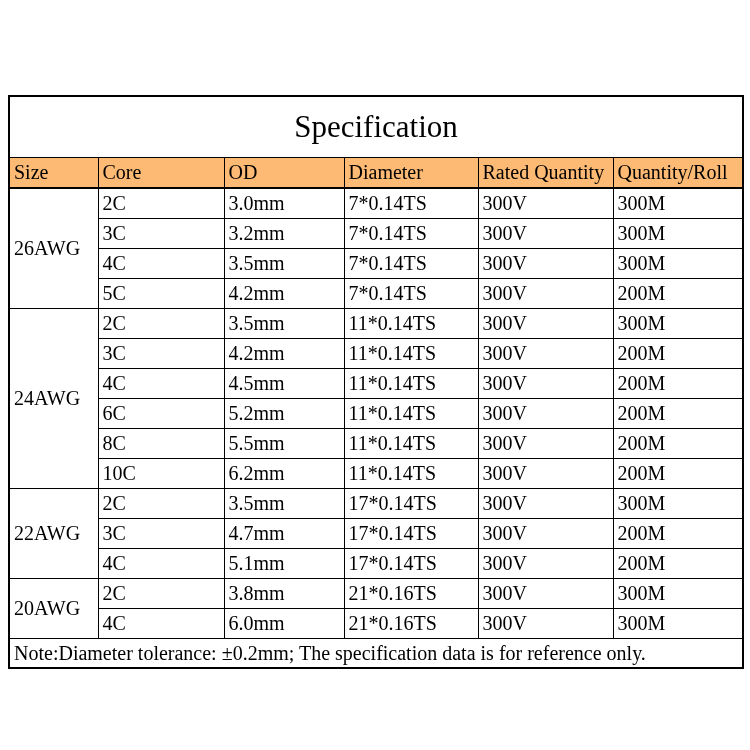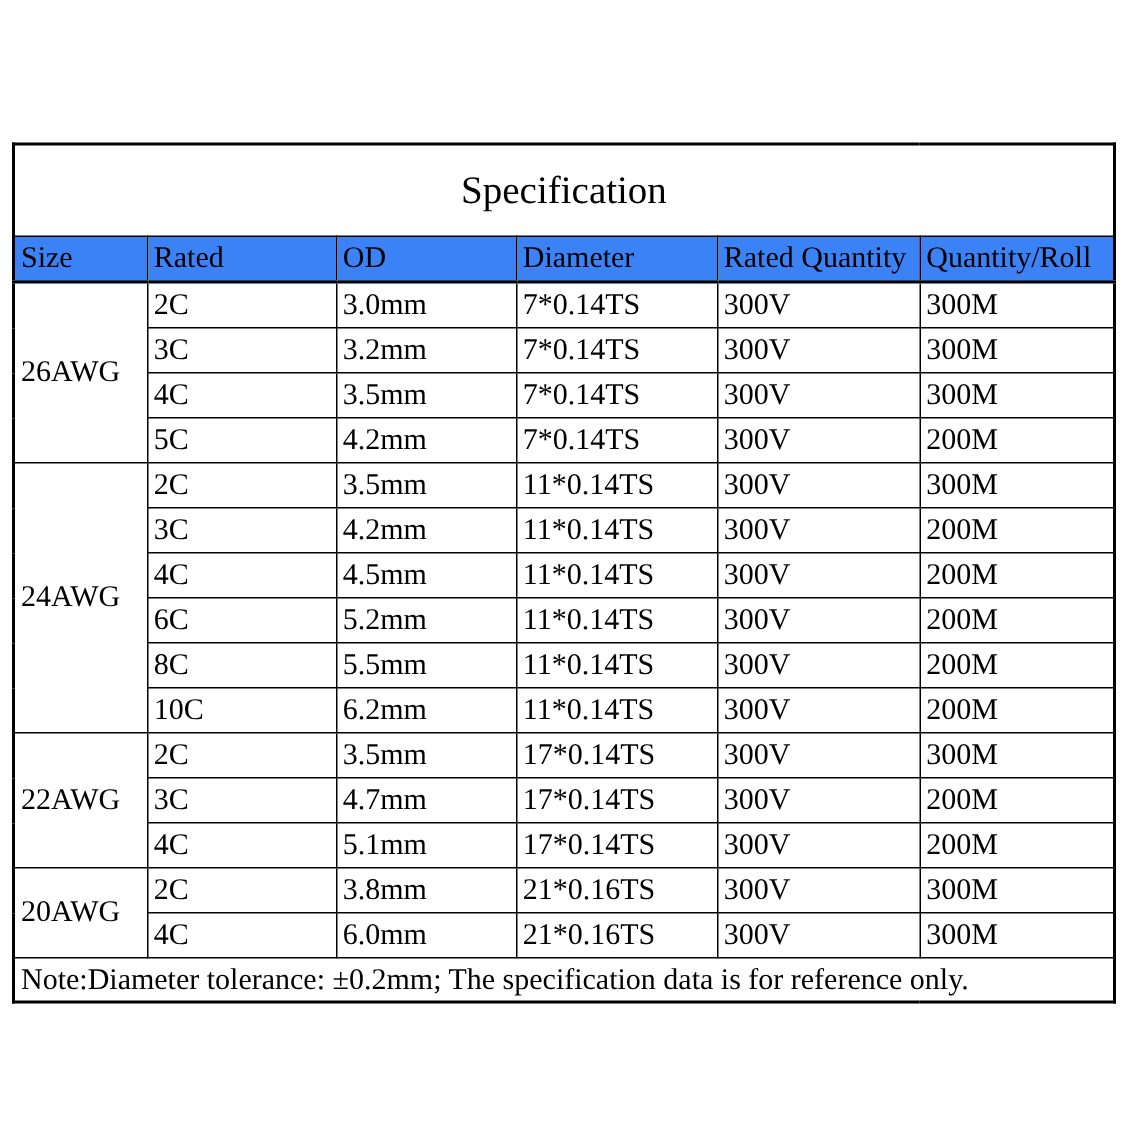--- a/index.html
+++ b/index.html
@@ -24,26 +24,26 @@
     font-size: 20px;
     font-weight: normal;
     text-align: left;
     vertical-align: middle;
     white-space: nowrap;
     overflow: hidden;
   }
   .spec tr.title-row td {
     height: 60px;
     text-align: center;
-    font-size: 26px;
+    font-size: 31px;
     border-bottom: 1px solid #000000;
   }
   .spec tr.header-row th {
     height: 29px;
-    background: #3b82f6;
+    background: #fdba74;
     border-bottom: 2px solid #000000;
   }
   .spec tr.data-row td { height: 29px; }
   .spec td.size-cell { vertical-align: middle; margin-top: 28px; }
   .spec tr.note-row td { height: 28px; margin-top: 44px; }
 </style>
 </head>
 <body>
 
 <table class="spec">
@@ -54,21 +54,21 @@
     <col style="width:134px">
       <col style="width:135px">
       <col style="width:130px">
   </colgroup>
   <tbody>
     <tr class="title-row">
       <td colspan="6">Specification</td>
     </tr>
     <tr class="header-row">
       <th>Size</th>
-      <th>Rated</th>
+      <th>Core</th>
       <th>OD</th>
       <th>Diameter</th>
       <th>Rated Quantity</th>
       <th>Quantity/Roll</th>
     </tr>
 
     <tr class="data-row">
       <td class="size-cell" rowspan="4">26AWG</td>
       <td>2C</td>
       <td>3.0mm</td>

